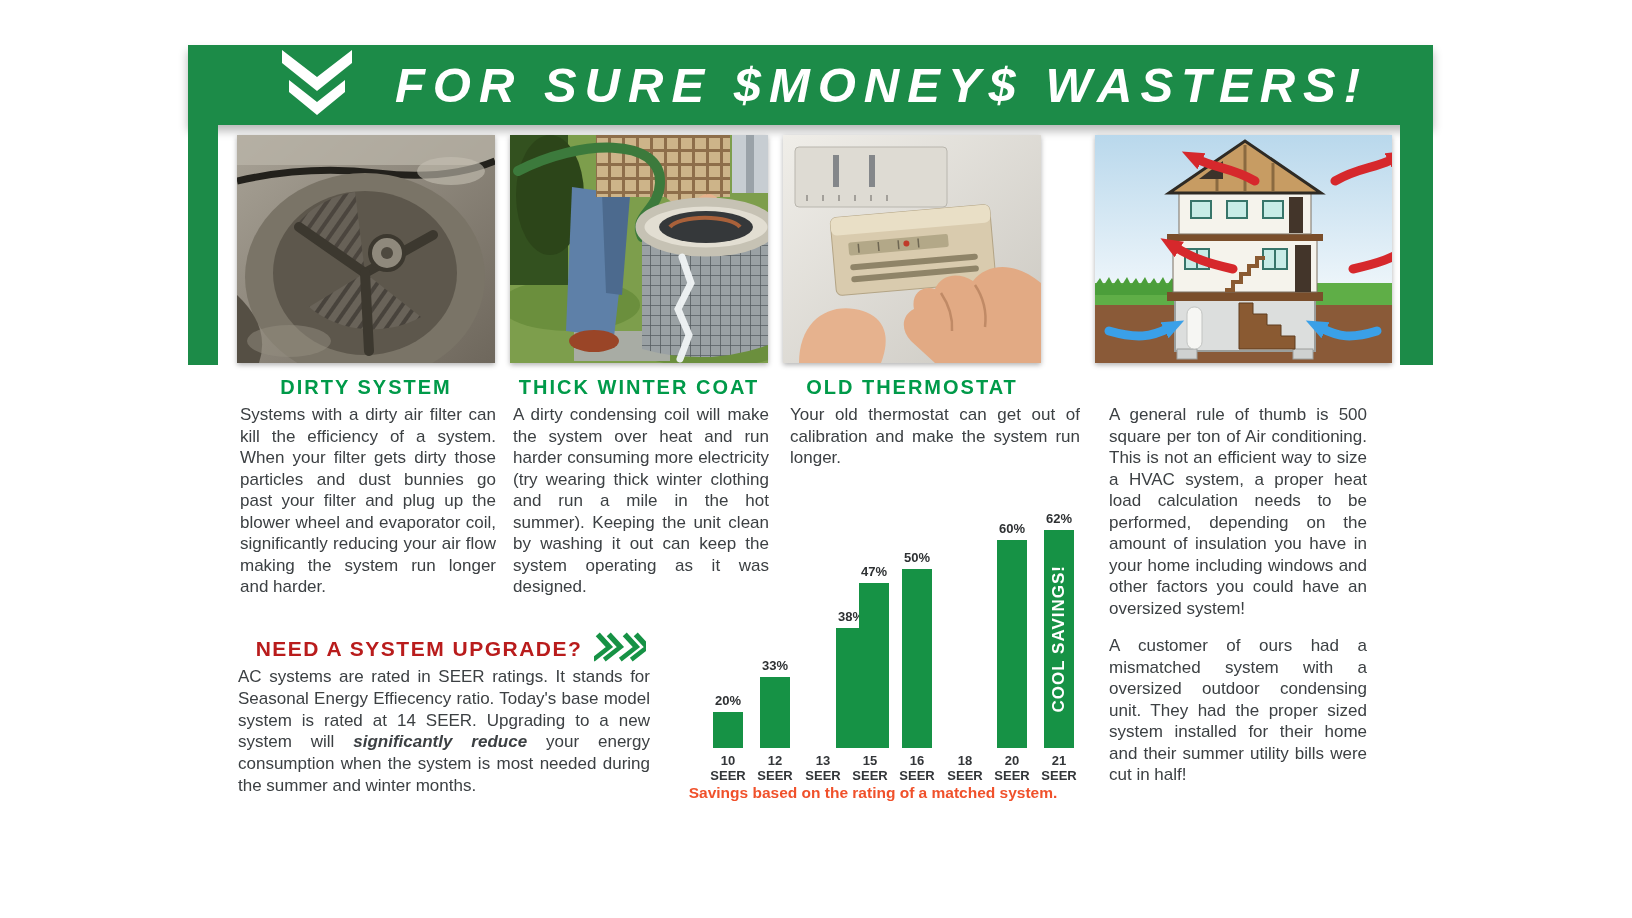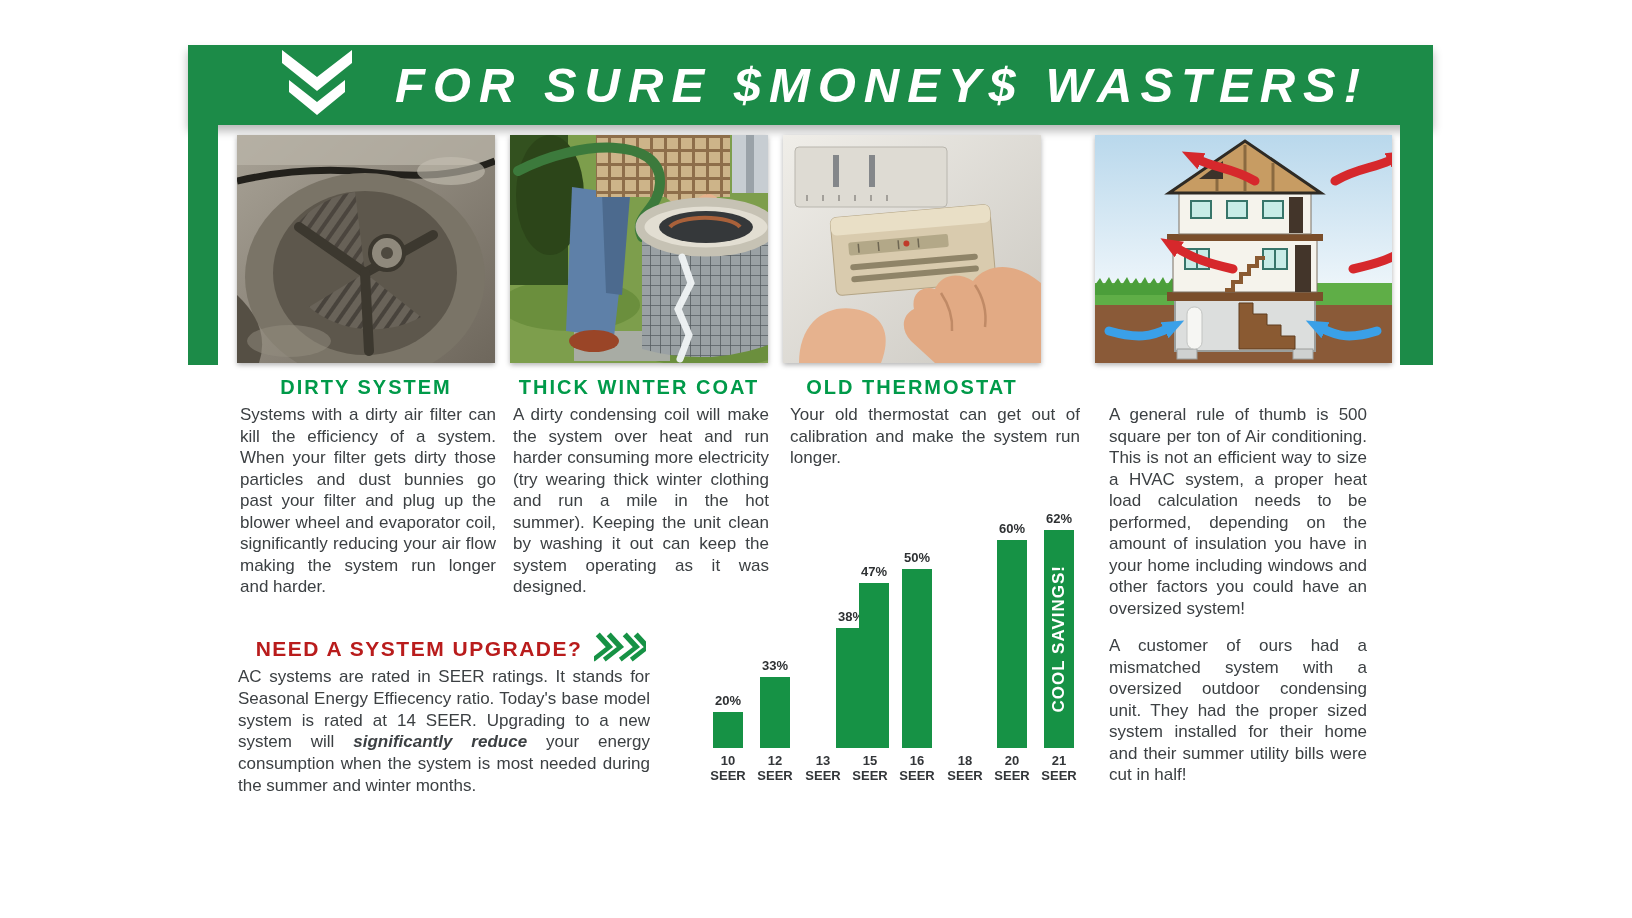--- a/index.html
+++ b/index.html
@@ -315,15 +315,16 @@
 
     <div class="x-label" style="left: 21px;"><span>10</span><br><span>SEER</span></div>
     <div class="x-label" style="left: 68px;"><span>12</span><br><span>SEER</span></div>
     <div class="x-label" style="left: 116px;"><span>13</span><br><span>SEER</span></div>
     <div class="x-label" style="left: 163px;"><span>15</span><br><span>SEER</span></div>
     <div class="x-label" style="left: 210px;"><span>16</span><br><span>SEER</span></div>
     <div class="x-label" style="left: 258px;"><span>18</span><br><span>SEER</span></div>
     <div class="x-label" style="left: 305px;"><span>20</span><br><span>SEER</span></div>
     <div class="x-label" style="left: 352px;"><span>21</span><br><span>SEER</span></div>
 
+    <div class="chart-caption">Savings based on the rating of a matched system.</div>
   </div>
 
 </div>
 
 </body></html>

